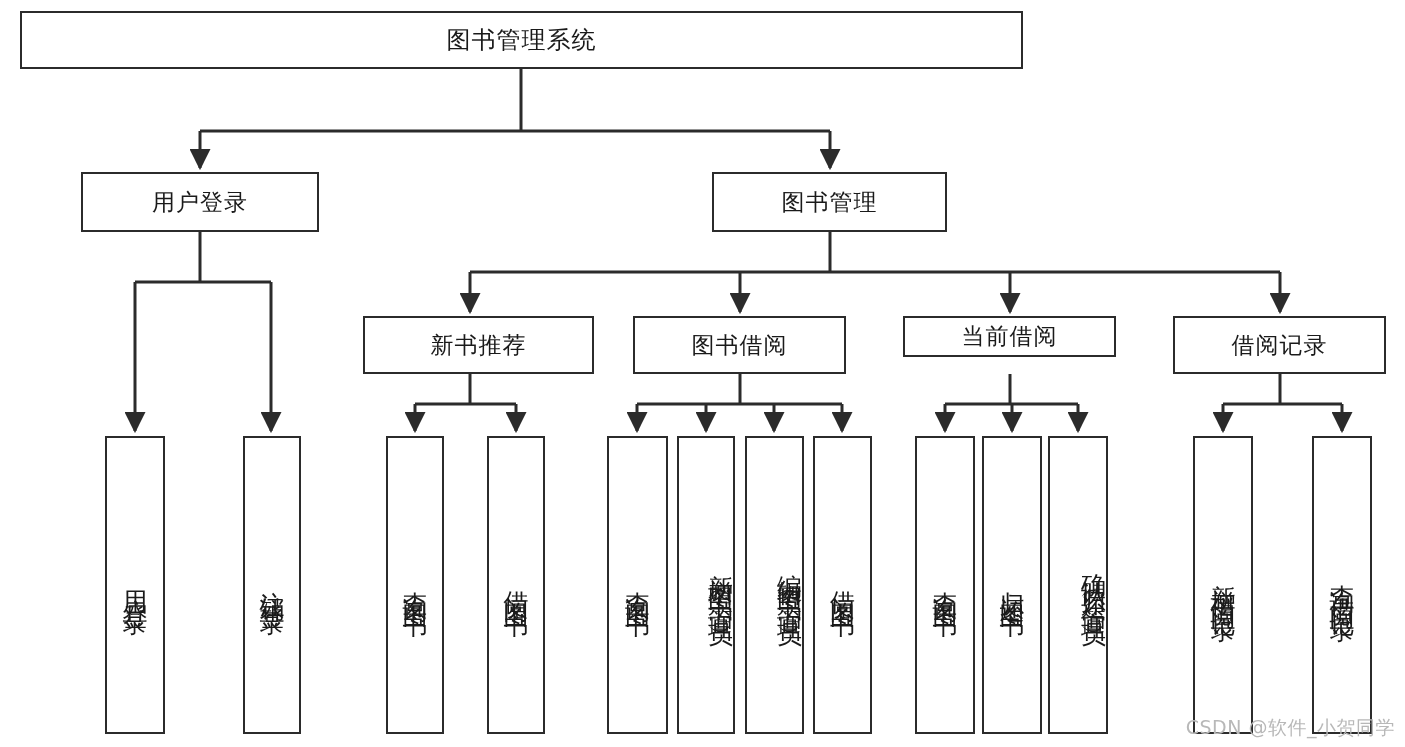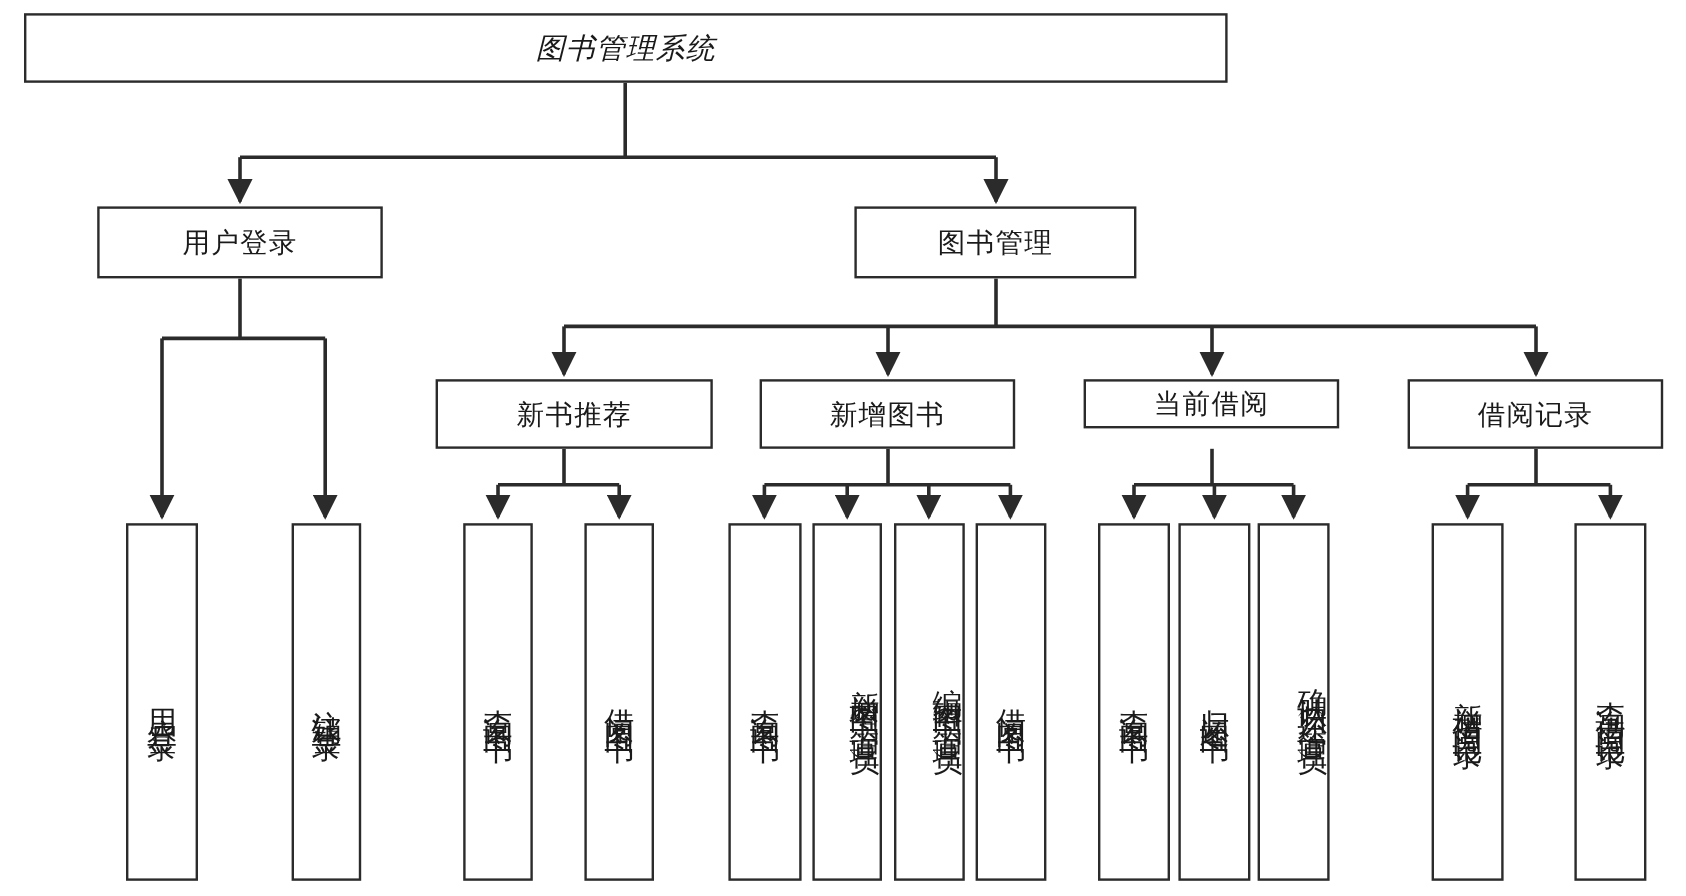--- a/index.html
+++ b/index.html
@@ -27,21 +27,20 @@
     justify-content: center;
     color: #1a1a1a;
   }
   .node-h {
     font-size: 23px;
     letter-spacing: 1px;
     white-space: nowrap;
   }
   .node-root {
     font-size: 24px;
-    font-style: italic;
   }
   .node-v {
     writing-mode: vertical-rl;
     text-orientation: upright;
     font-size: 25px;
     letter-spacing: 7px;
     line-height: 1;
     padding-top: 4px;
     padding-bottom: 4px;
   }
@@ -143,21 +142,21 @@
       <div class="node node-h" style="left: 712px; top: 172px; width: 235px; height: 60px; align-items: center;">
         <span>图书管理</span>
       </div>
     </div>
 
   <div id="level2-container">
       <div class="node node-h" style="left: 363px; top: 316px; width: 231px; height: 58px;">
         <span>新书推荐</span>
       </div>
       <div class="node node-h" style="left: 633px; top: 316px; width: 213px; height: 58px;">
-        <span>新增图书</span>
+        <span>图书借阅</span>
       </div>
       <div class="node node-h" style="left: 903px; top: 316px; width: 213px; height: 41px;">
         <span>当前借阅</span>
       </div>
       <div class="node node-h" style="left: 1173px; top: 316px; width: 213px; height: 58px;">
         <span>借阅记录</span>
       </div>
     </div>
 
   <div id="leaves-container">
@@ -195,13 +194,14 @@
         <span class="vtext">确认归还（管理员）</span>
       </div>
       <div class="node node-v align-center" style="left: 1193px; top: 436px; width: 60px; height: 298px;">
         <span class="vtext">新增借阅记录</span>
       </div>
       <div class="node node-v align-center" style="left: 1312px; top: 436px; width: 60px; height: 298px;">
         <span class="vtext">查询借阅记录</span>
       </div>
     </div>
 
+  <div class="watermark">CSDN @软件_小贺同学</div>
 </div>
 
 </body></html>

